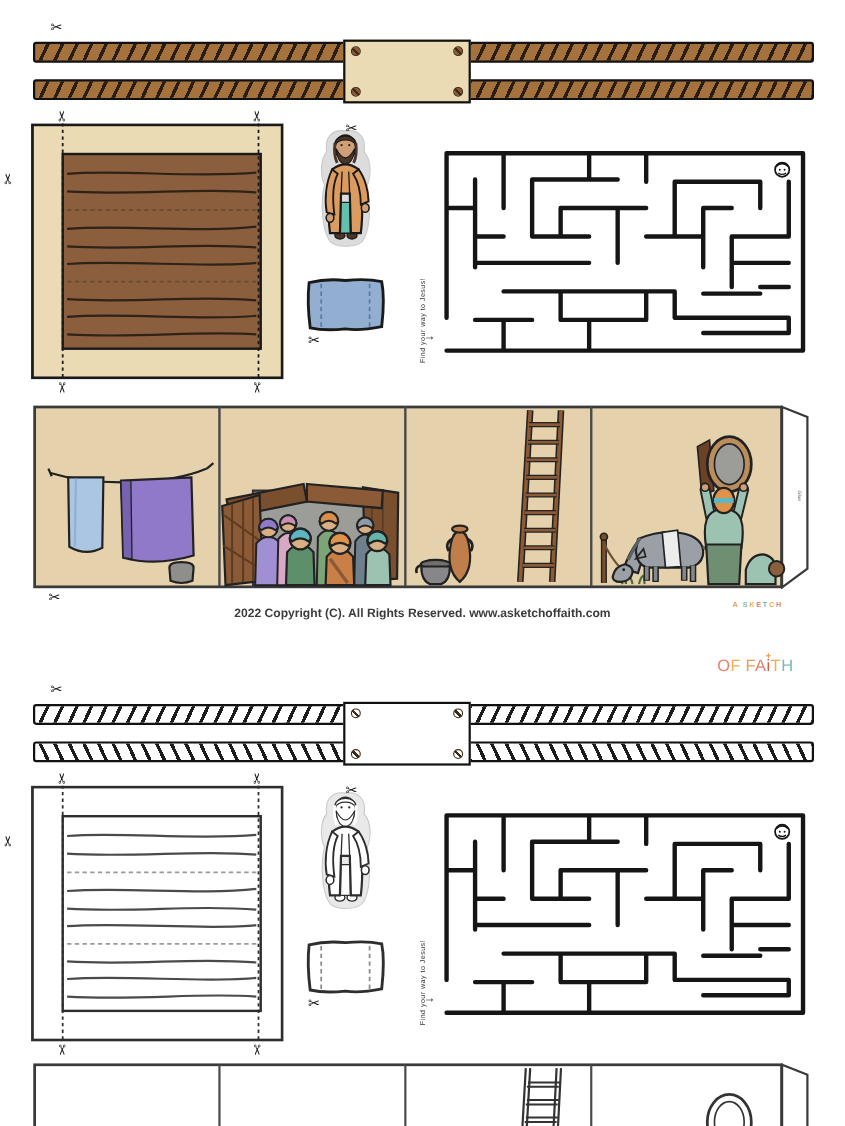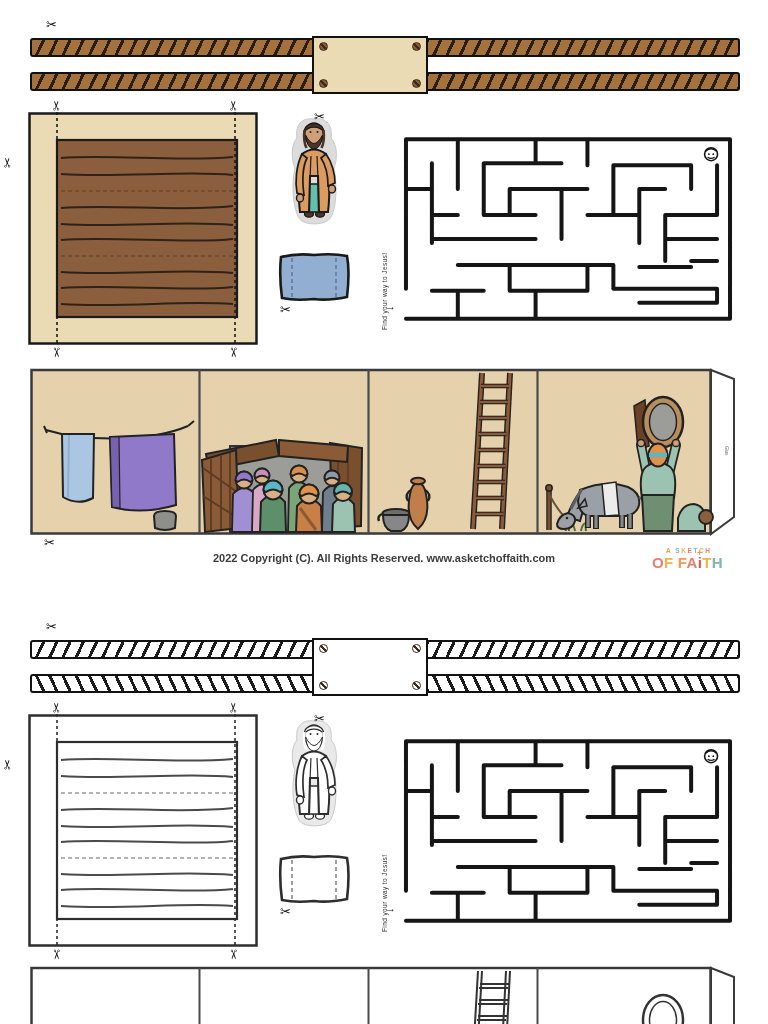--- a/index.html
+++ b/index.html
@@ -29,21 +29,21 @@
   .scis.down{transform:rotate(-90deg);}
   .scis.up{transform:rotate(90deg);}
   
   .maze-label{position:absolute;width:14px;height:200px;font-size:6.5px;color:#333;
               writing-mode:vertical-rl;transform:rotate(180deg);text-align:left;letter-spacing:.4px;}
   .maze-arrow{position:absolute;font-size:11px;font-weight:bold;color:#111;}
   
   .copyright{position:absolute;left:0;right:0;text-align:center;font-size:11px;font-weight:600;color:#3c3c3c;}
   .logo{position:absolute;left:652px;top:548px;width:100px;line-height:1.05;}
   .logo-top{font-size:6.5px;font-weight:bold;letter-spacing:1.6px;padding-left:14px;}
-  .logo-bottom{font-size:15px;font-weight:700;letter-spacing:.4px;}
+  .logo-bottom{font-size:15px;font-weight:400;letter-spacing:.4px;margin-top:43px;}
   .c-coral{color:#e87f6d}.c-gold{color:#f0b054}.c-orange{color:#ef9a4f}.c-teal{color:#7ab8b4}.c-red{color:#d95843}
   .cross-i{position:relative;display:inline-block;}
   .cross-i::before{content:"+";position:absolute;left:50%;top:-6px;transform:translateX(-50%);
                    font-size:9px;font-weight:900;color:#ef9a4f;}
   svg{display:block;}
 </style>
 </head>
 <body>
 
 <svg width="0" height="0" style="position:absolute" aria-hidden="true">

